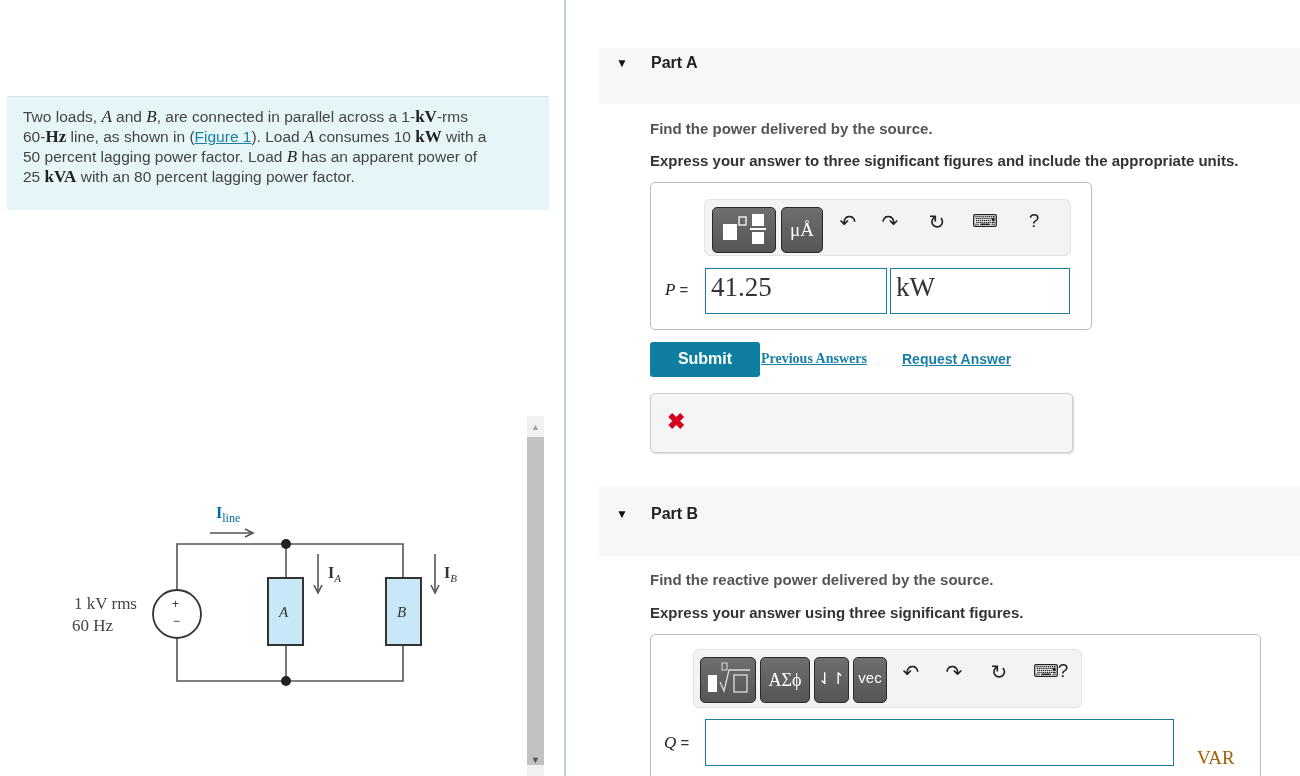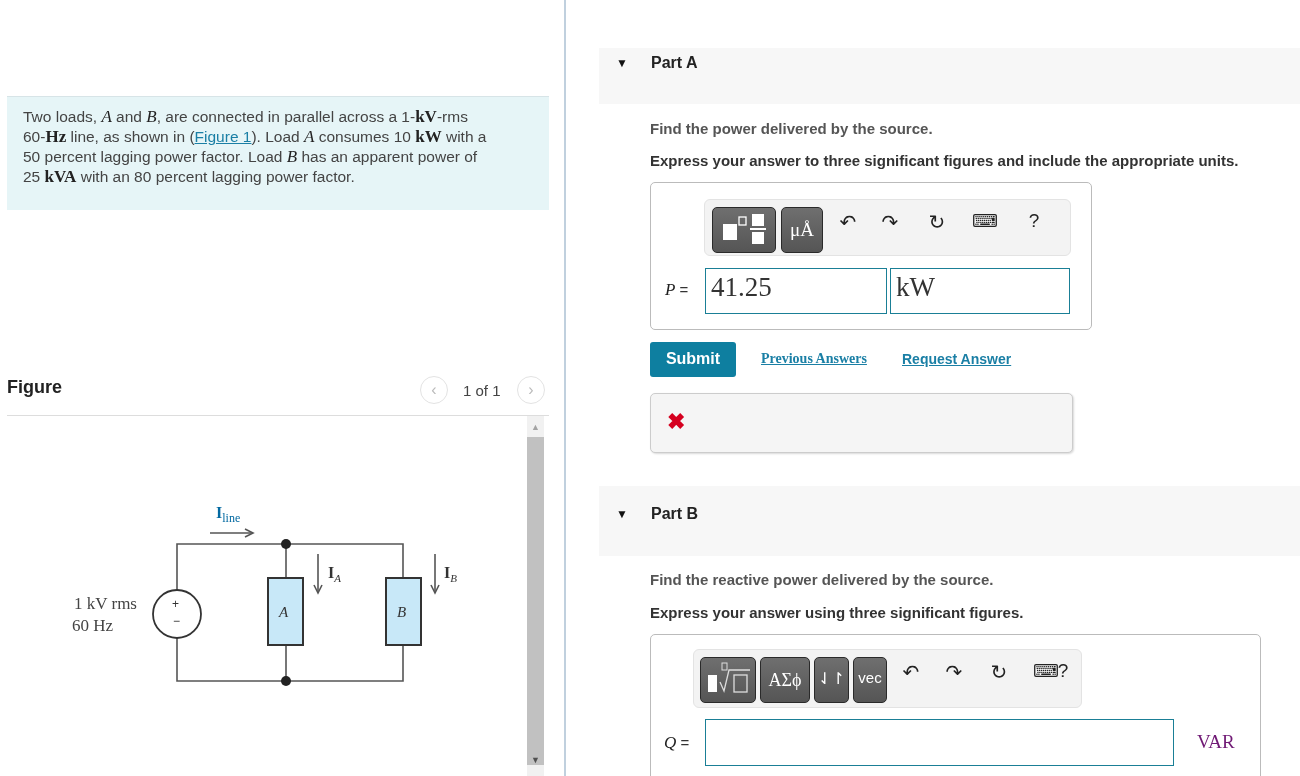--- a/index.html
+++ b/index.html
@@ -34,43 +34,37 @@
   .q-instr { position: absolute; left: 650px; font-size: 15px; font-weight: bold; color: #333; }
 
   .answer-box { position: absolute; left: 650px; border: 1px solid #bbb; border-radius: 5px; background: #fff; }
   .toolbar { position: absolute; background: #f3f3f3; border: 1px solid #e3e3e3; border-radius: 6px; }
   .tb-btn { position: absolute; top: 7px; height: 46px; background: linear-gradient(#6f6f6f, #555); border: 1px solid #2a2a2a; border-radius: 5px; color: #fff; text-align: center; }
   .tb-icon { position: absolute; top: 10px; font-size: 20px; color: #222; text-align: center; width: 26px; }
   .field { position: absolute; border: 1px solid #1a7f96; background: #fff; }
   .field-val { position: absolute; left: 5px; top: 3px; font-family: "Liberation Serif", serif; font-size: 27px; color: #333; }
   .eq-label { position: absolute; font-size: 15px; color: #333; }
 
-  #submit { position: absolute; left: 650px; top: 342px; width: 86px; height: 35px; background: #0e7fa0; color: #fff; border-radius: 3px; font-size: 16px; font-weight: bold; text-align: center; line-height: 33px; }
+  #submit { position: absolute; left: 650px; top: 342px; width: 110px; height: 35px; background: #0e7fa0; color: #fff; border-radius: 3px; font-size: 16px; font-weight: bold; text-align: center; line-height: 33px; }
   .link { position: absolute; top: 351px; font-size: 14px; font-weight: bold; color: #1a7fa5; text-decoration: underline; }
   #feedback { position: absolute; left: 650px; top: 393px; width: 423px; height: 60px; border: 1px solid #ccc; border-radius: 5px; background: #f5f5f5; box-shadow: 1px 1px 2px rgba(0,0,0,0.15); }
   #fb-x { position: absolute; left: 16px; top: 15px; font-size: 22px; font-weight: bold; color: #d5001f; }
   #fb-text { position: absolute; left: 54px; top: 20px; font-size: 16px; font-weight: bold; color: #333; }
 </style>
 </head>
 <body>
 
 <div id="left">
   <div id="problem">
     <span>Two loads, </span><span class="mi">A</span><span> and </span><span class="mi">B</span><span>, are connected in parallel across a 1-</span><span class="mb">kV</span><span>-rms</span><br>
     <span>60-</span><span class="mb">Hz</span><span> line, as shown in (</span><a>Figure 1</a><span>). Load </span><span class="mi">A</span><span> consumes 10 </span><span class="mb">kW</span><span> with a</span><br>
     <span>50 percent lagging power factor. Load </span><span class="mi">B</span><span> has an apparent power of</span><br>
     <span>25 </span><span class="mb">kVA</span><span> with an 80 percent lagging power factor.</span>
   </div>
 
-  <div id="figure-head">
-    <div id="figure-title">Figure</div>
-    <div class="pager-btn" style="left:413px;"><span>‹</span></div>
-    <div id="pager-text">1 of 1</div>
-    <div class="pager-btn" style="left:510px;"><span>›</span></div>
-  </div>
 
   <div id="figure-body"></div>
 
   <div id="scrollbar">
     <div id="scroll-up">▲</div>
     <div id="scroll-thumb"></div>
     <div id="scroll-down">▼</div>
   </div>
 
   <svg id="circuit" width="420" height="210" viewBox="0 0 420 210">
@@ -177,14 +171,14 @@
     <div class="tb-icon" style="left:204px;">↶</div>
     <div class="tb-icon" style="left:247px;">↷</div>
     <div class="tb-icon" style="left:292px;">↻</div>
     <div class="tb-icon" style="left:339px;font-size:18px;">⌨</div>
     <div class="tb-icon" style="left:355px;font-size:19px;left:356px;">?</div>
   </div>
   <div class="eq-label" style="left:13px;top:98px;"><span class="mi">Q</span> <span>=</span></div>
   <div class="field" style="left:54px;top:84px;width:469px;height:47px;">
     <span class="field-val"></span>
   </div>
-  <div class="serif" style="position:absolute;left:546px;top:96px;font-size:19px;color:#701a75;">VAR</div>
+  <div class="serif" style="position:absolute;left:546px;top:112px;font-size:19px;color:#a16207;">VAR</div>
 </div>
 
 </body></html>

